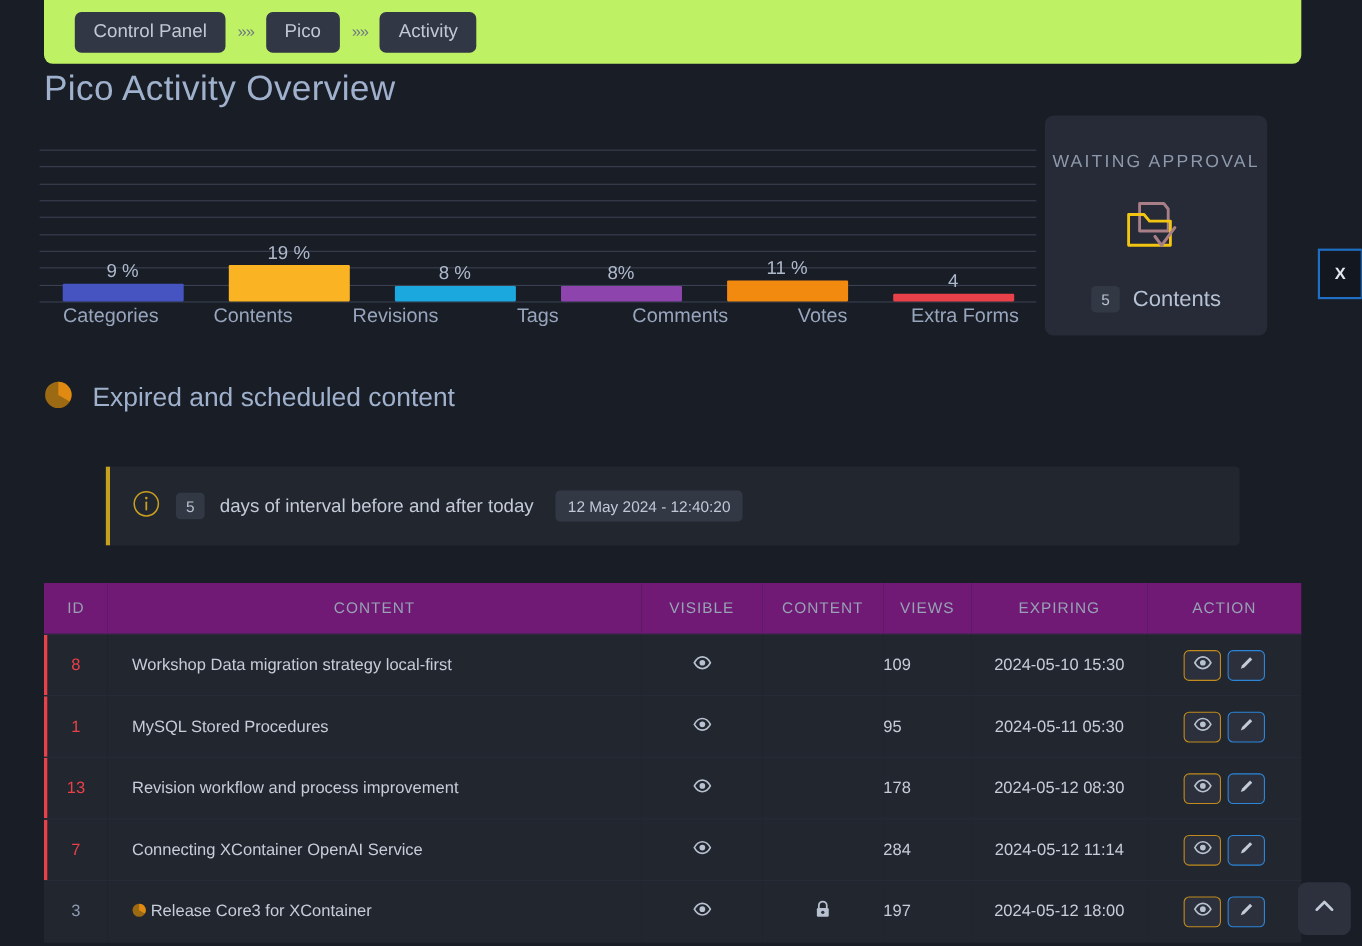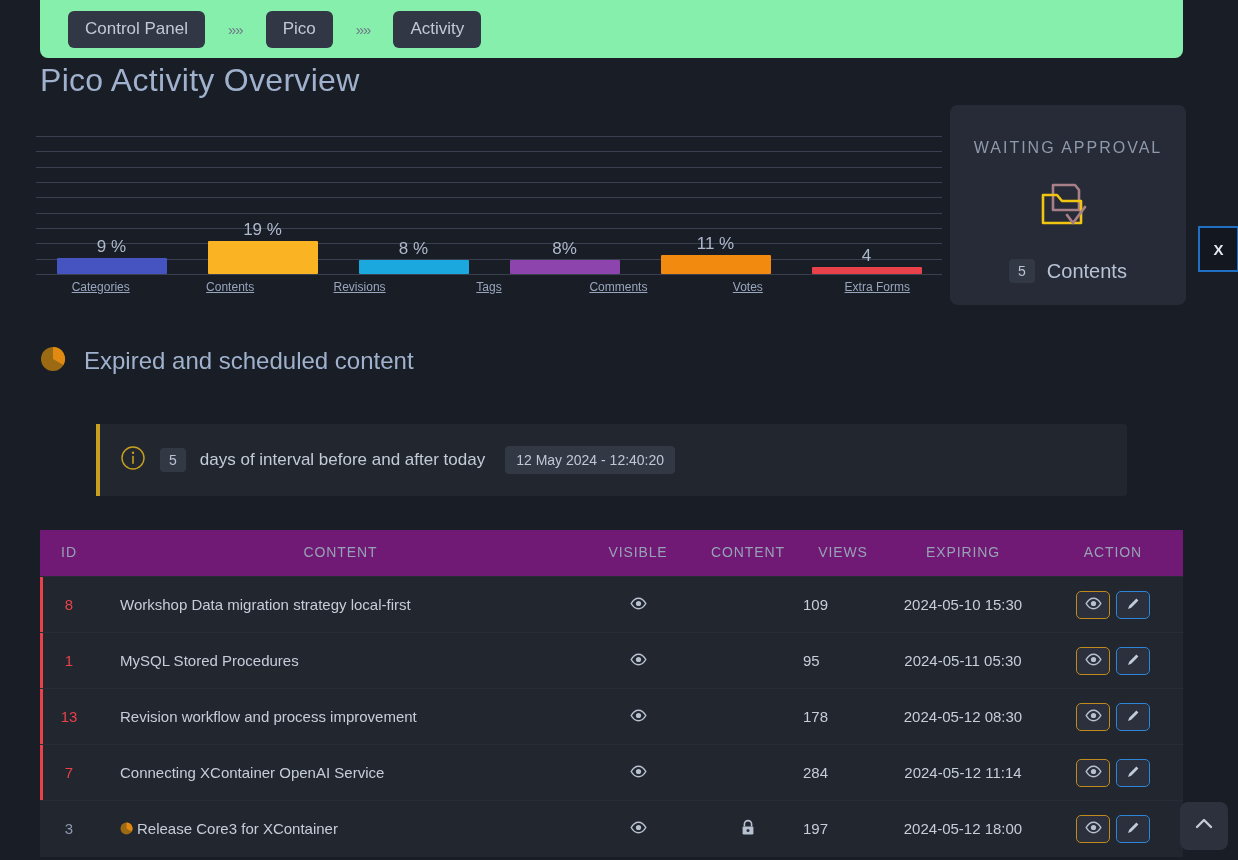--- a/index.html
+++ b/index.html
@@ -7,23 +7,23 @@
     width: 1238px; height: 860px;
     background: #191d26;
     font-family: "Liberation Sans", sans-serif;
     overflow: hidden;
   }
   body { position: relative; }
 
   
   .crumb-bar {
     position: absolute; left: 40px; top: 0; width: 1143px; height: 58px;
-    background: #86efac;
+    background: #bef264;
     border-radius: 0 0 8px 8px;
-    display: flex; align-items: center; gap: 12px;
+    display: flex; align-items: center; gap: 0;
     padding-left: 28px;
   }
   .crumb {
     background: #323745;
     color: #c3c9d4;
     font-size: 17px;
     padding: 9px 17px 11px 17px;
     border-radius: 6px;
     white-space: nowrap;
     line-height: 1;
@@ -59,28 +59,27 @@
   }
   .barval {
     font-size: 17px; color: #aeb9cc; margin-bottom: 3px; line-height: 1;
   }
   .bar { width: 110px; border-radius: 1px; }
   .barlabels {
     position: absolute; left: 0; right: 0; bottom: 0; height: 27px;
     display: flex;
   }
   .barlabel {
-    flex: 1; text-align: center; font-size: 12px; color: #98a6bd;
+    flex: 1; text-align: center; font-size: 18px; color: #98a6bd;
     line-height: 27px;
-    text-decoration: underline;
   }
 
   
   .approval-card {
-    position: absolute; left: 950px; top: 105px; width: 236px; height: 200px;
+    position: absolute; left: 950px; top: 105px; width: 202px; height: 200px;
     background: #262b37; border-radius: 8px;
     display: flex; flex-direction: column; align-items: center;
     padding-top: 34px;
   }
   .approval-title {
     font-size: 16px; color: #8e99ab; letter-spacing: 2px; font-weight: 400;
   }
   .approval-icon { margin-top: 22px; }
   .approval-foot {
     margin-top: 18px; display: flex; align-items: center; gap: 12px;

